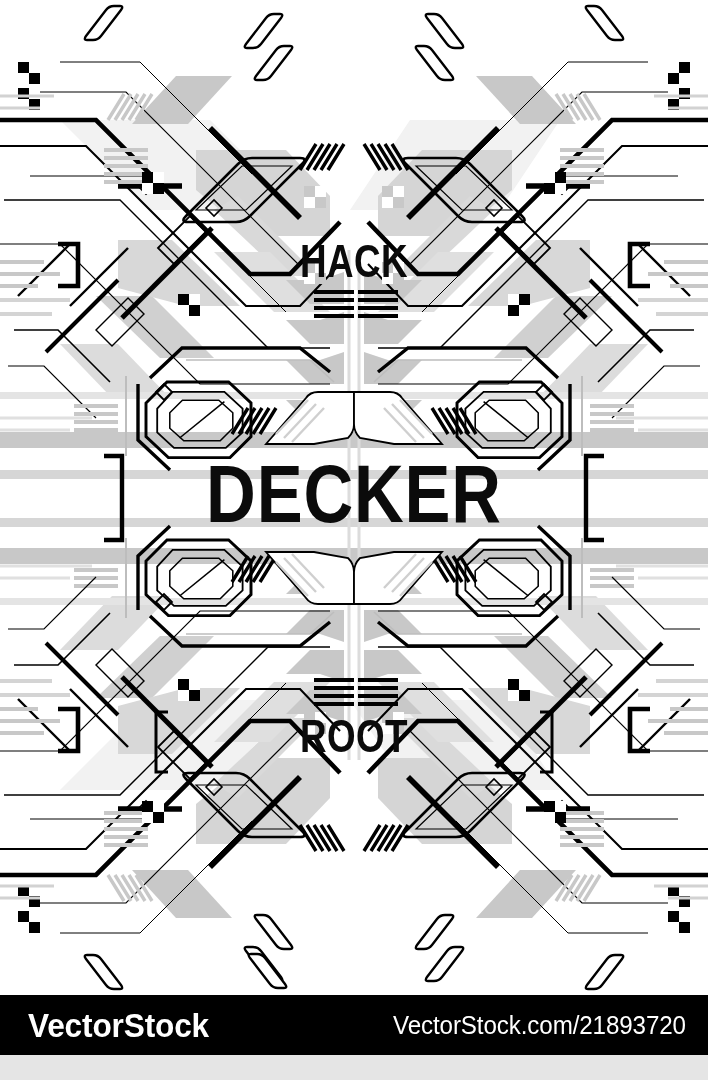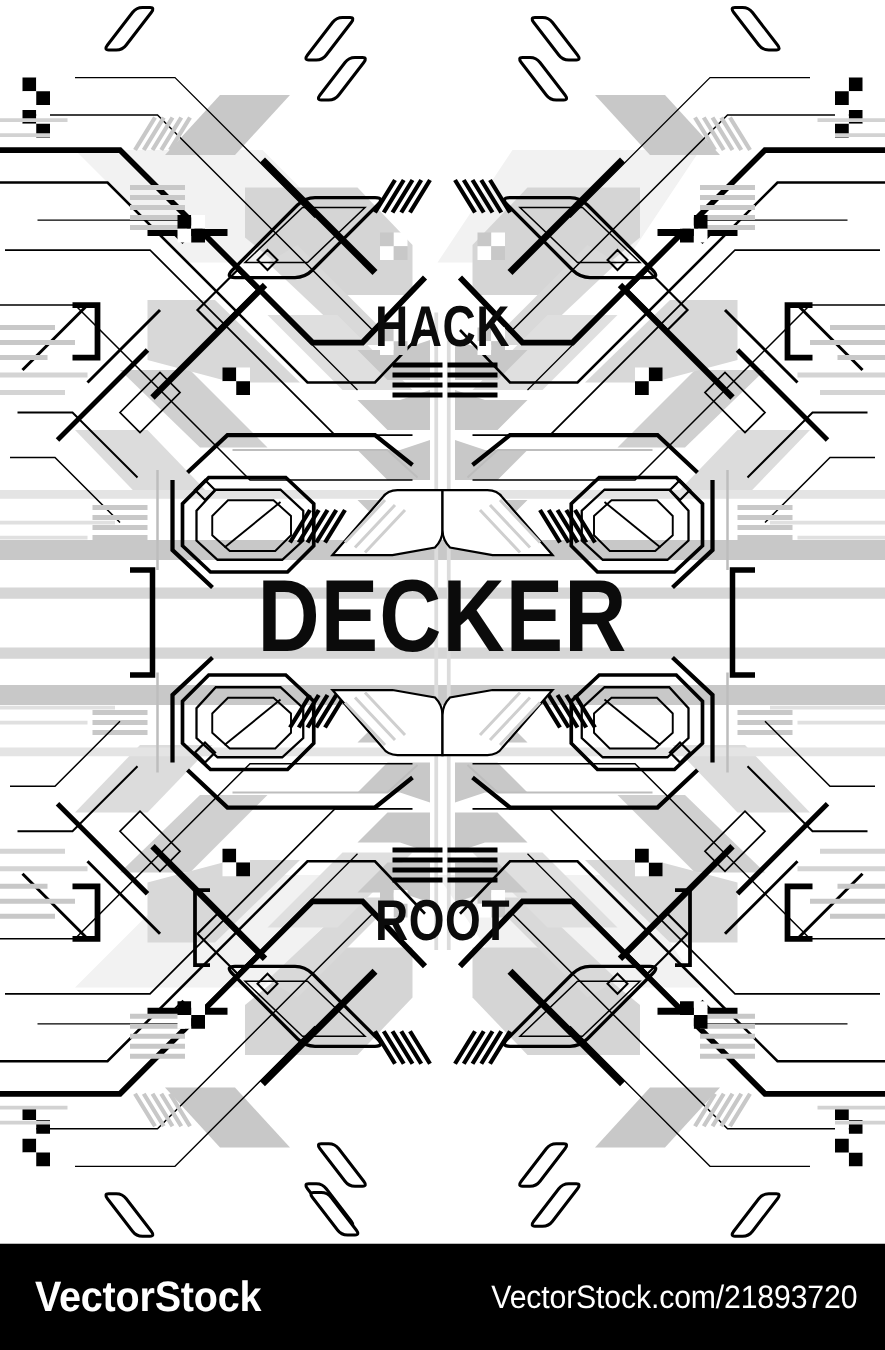--- a/index.html
+++ b/index.html
@@ -40,21 +40,21 @@
     transform:scaleX(0.84);
   }
   #label-root{
     left:0;right:0;top:713px;
     font-size:46px;
     transform:scaleX(0.80);
   }
 
   
   #footer{
-    position:absolute;left:0;top:995px;width:708px;height:85px;
+    position:absolute;left:0;top:995px;width:708px;height:60px;
     background:#000000;
   }
   #footer-brand{
     position:absolute;left:28px;top:50%;transform:translateY(-50%) scaleX(0.93);
     transform-origin:left center;
     color:#ffffff;font-size:34px;font-weight:700;
     font-family:"Liberation Sans", sans-serif;letter-spacing:-0.005em;
     white-space:nowrap;
   }
   #footer-url{

